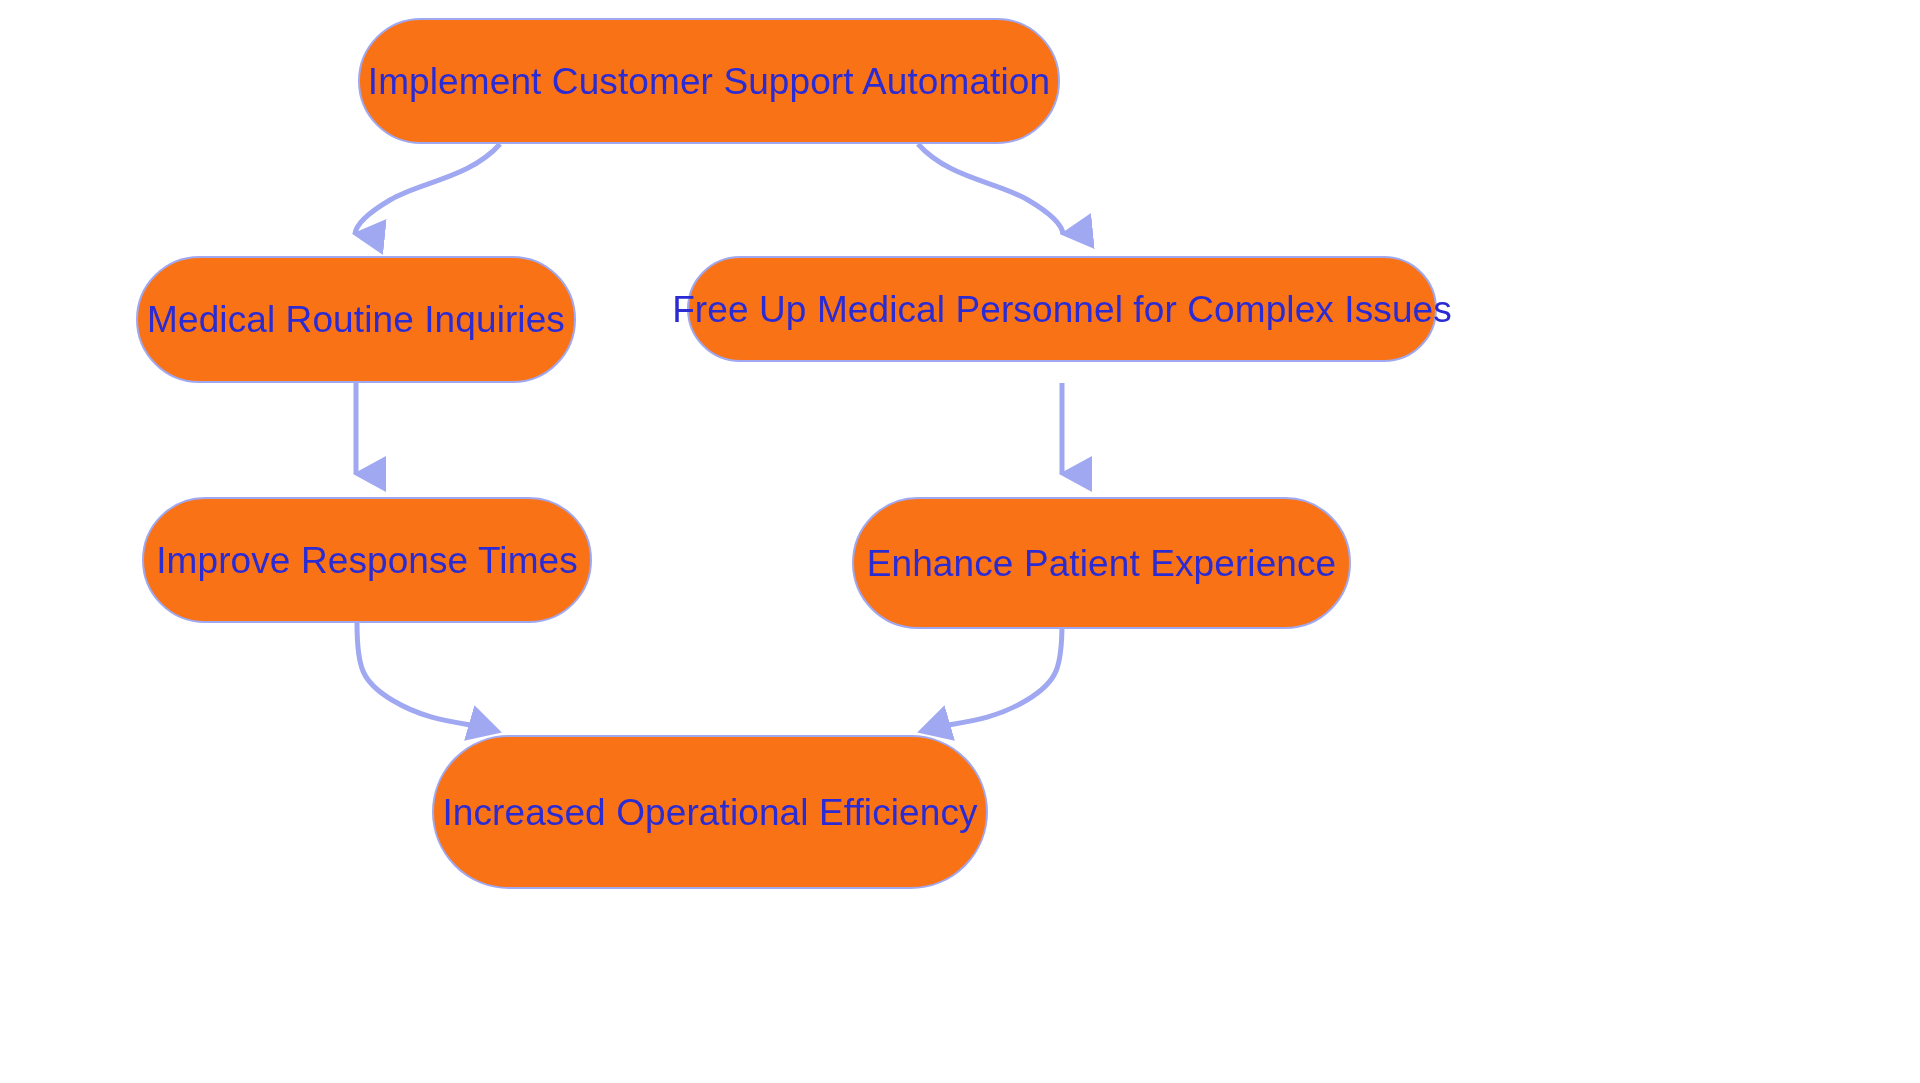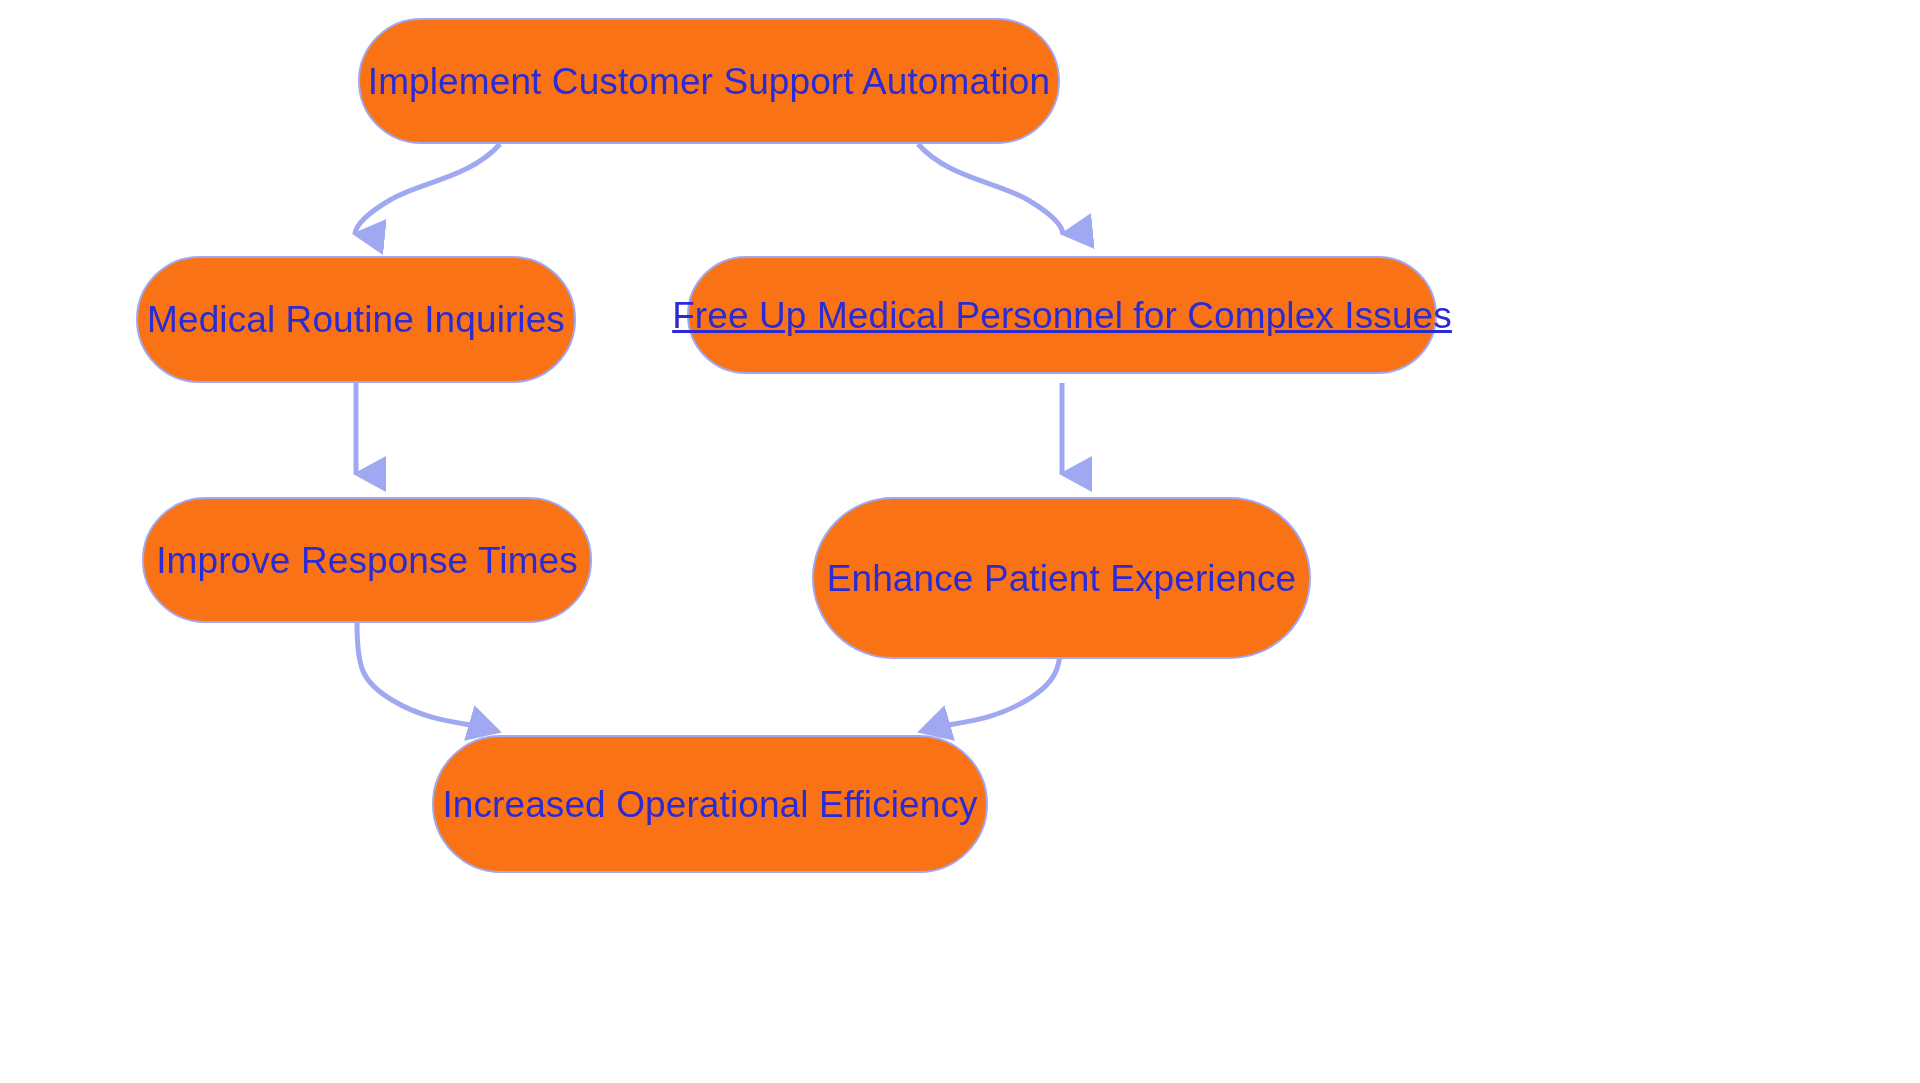--- a/index.html
+++ b/index.html
@@ -42,24 +42,24 @@
     line-height: 1;
     z-index: 2;
   }
   .node-label {
     display: block;
     padding: 0 26px;
     color: #2b2bd4;
   }
   #node-root      { left: 358px;  top: 18px;  width: 702px; height: 126px; }
   #node-routine   { left: 136px;  top: 256px; width: 440px; height: 127px; }
-  #node-freeup    { left: 687px;  top: 256px; width: 750px; height: 118px; text-decoration: underline; }
+  #node-freeup    { left: 687px;  top: 256px; width: 750px; height: 106px; }
   #node-response  { left: 142px;  top: 497px; width: 450px; height: 126px; }
-  #node-patient   { left: 812px;  top: 497px; width: 499px; height: 162px; }
-  #node-efficiency{ left: 432px;  top: 735px; width: 556px; height: 138px; }
+  #node-patient   { left: 852px;  top: 497px; width: 499px; height: 132px; }
+  #node-efficiency{ left: 432px;  top: 735px; width: 556px; height: 154px; }
 </style>
 </head>
 <body>
 
 <div id="diagram-root">
 
   <svg id="edge-layer" viewBox="0 0 1920 1083" width="1920" height="1083" xmlns="http://www.w3.org/2000/svg">
     <defs>
       <marker id="arrow-down" viewBox="0 0 12 12" refX="6" refY="10" markerWidth="7.2" markerHeight="7.2" orient="auto-start-reverse" markerUnits="strokeWidth">
         <path d="M 0 0 L 12 0 L 6 11 z" fill="#9fa8f0"></path>

